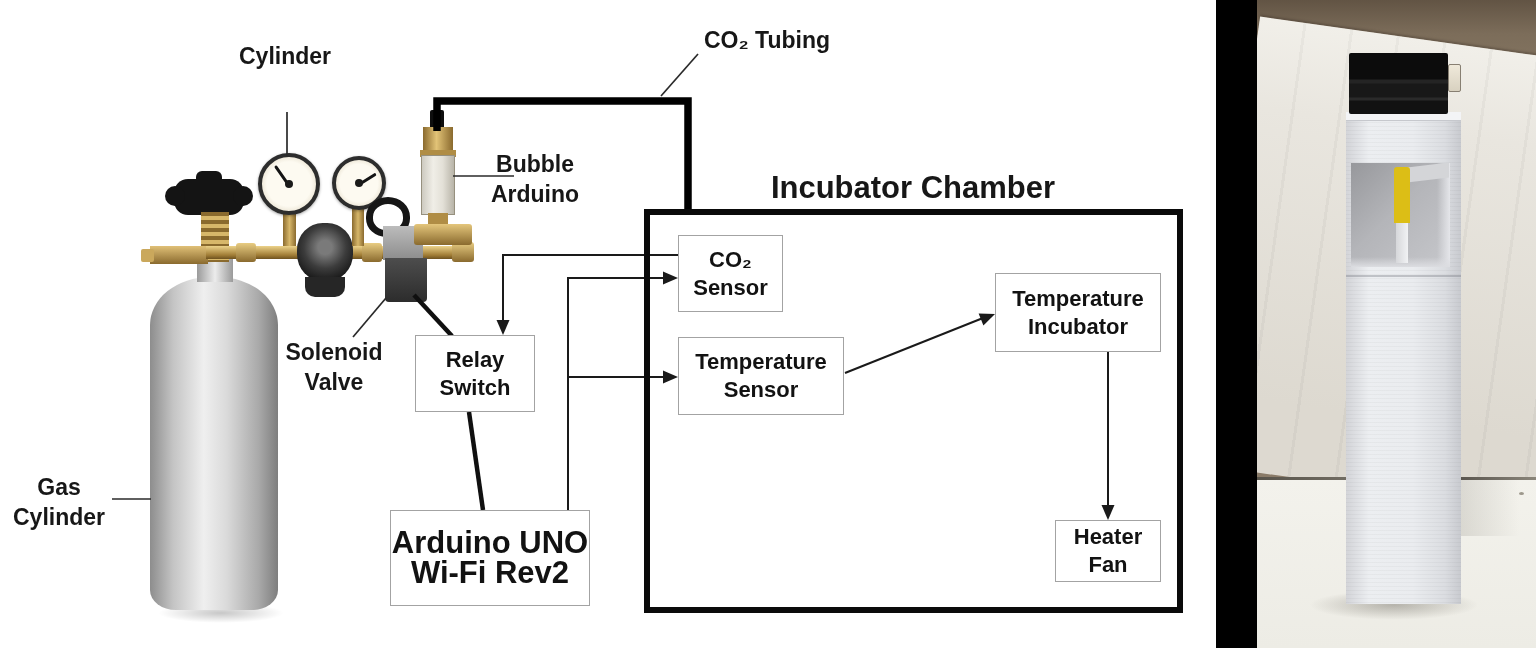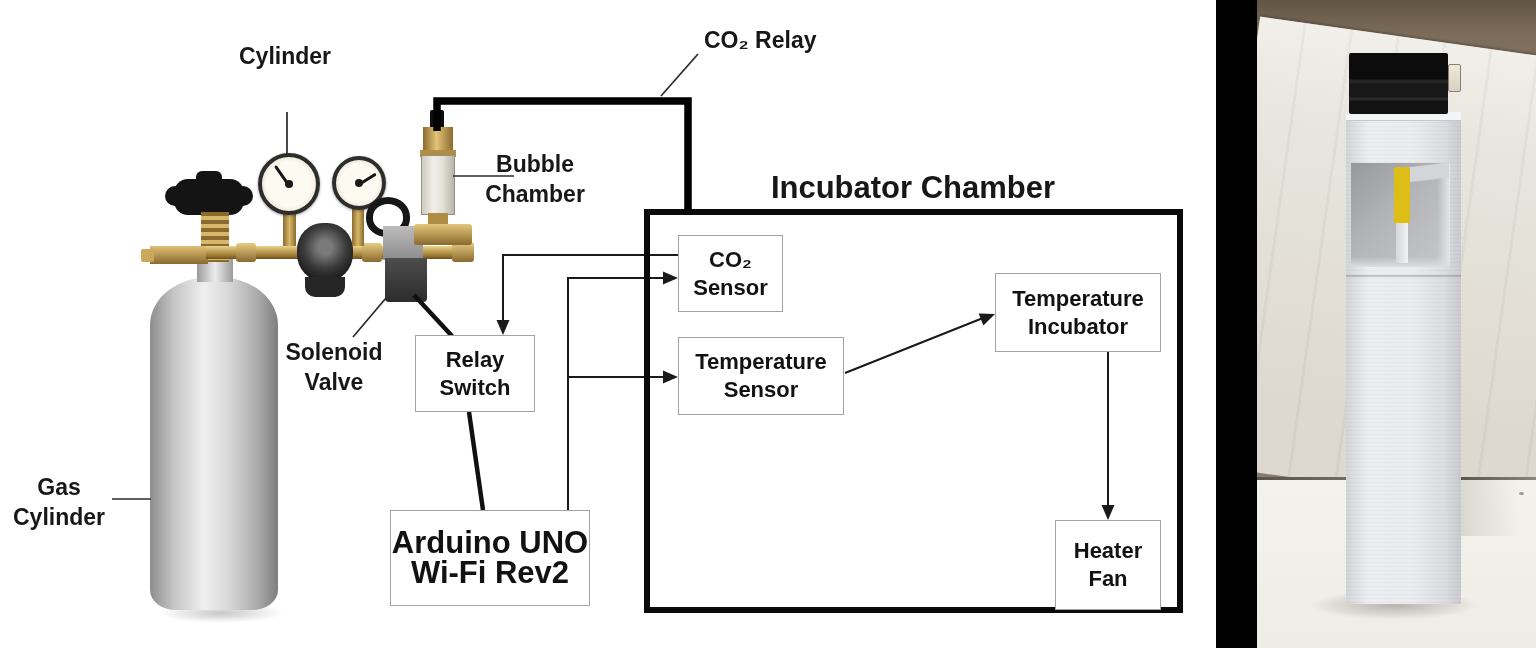--- a/index.html
+++ b/index.html
@@ -185,40 +185,40 @@
       <span>Sensor</span>
     </div>
     <div class="dbox" style="left:678px;top:337px;width:166px;height:78px;">
       <span>Temperature</span>
       <span>Sensor</span>
     </div>
     <div class="dbox" style="left:995px;top:273px;width:166px;height:79px;">
       <span>Temperature</span>
       <span>Incubator</span>
     </div>
-    <div class="dbox" style="left:1055px;top:520px;width:106px;height:90px;">
+    <div class="dbox" style="left:1055px;top:520px;width:106px;height:62px;">
       <span>Heater</span>
       <span>Fan</span>
     </div>
     <div class="dbox" style="left:415px;top:335px;width:120px;height:77px;">
       <span>Relay</span>
       <span>Switch</span>
     </div>
     <div class="dbox" style="left:390px;top:510px;width:200px;height:96px;font-size:31px;line-height:30px;">
       <span>Arduino UNO</span>
       <span>Wi-Fi Rev2</span>
     </div>
 
     <div class="lbl" style="left:155px;top:41px;width:260px;">
       <div>Cylinder</div>
     </div>
-    <div class="lbl" style="left:704px;top:25px;">CO₂ Relay</div>
+    <div class="lbl" style="left:704px;top:25px;">CO₂ Tubing</div>
     <div class="lbl" style="left:473px;top:149px;width:124px;">
       <div>Bubble</div>
-      <div>Chamber</div>
+      <div>Arduino</div>
     </div>
     <div class="lbl lbl-title" style="left:760px;top:170px;width:306px;">Incubator Chamber</div>
     <div class="lbl" style="left:272px;top:337px;width:124px;">
       <div>Solenoid</div>
       <div>Valve</div>
     </div>
     <div class="lbl" style="left:2px;top:472px;width:114px;">
       <div>Gas</div>
       <div>Cylinder</div>
     </div>

